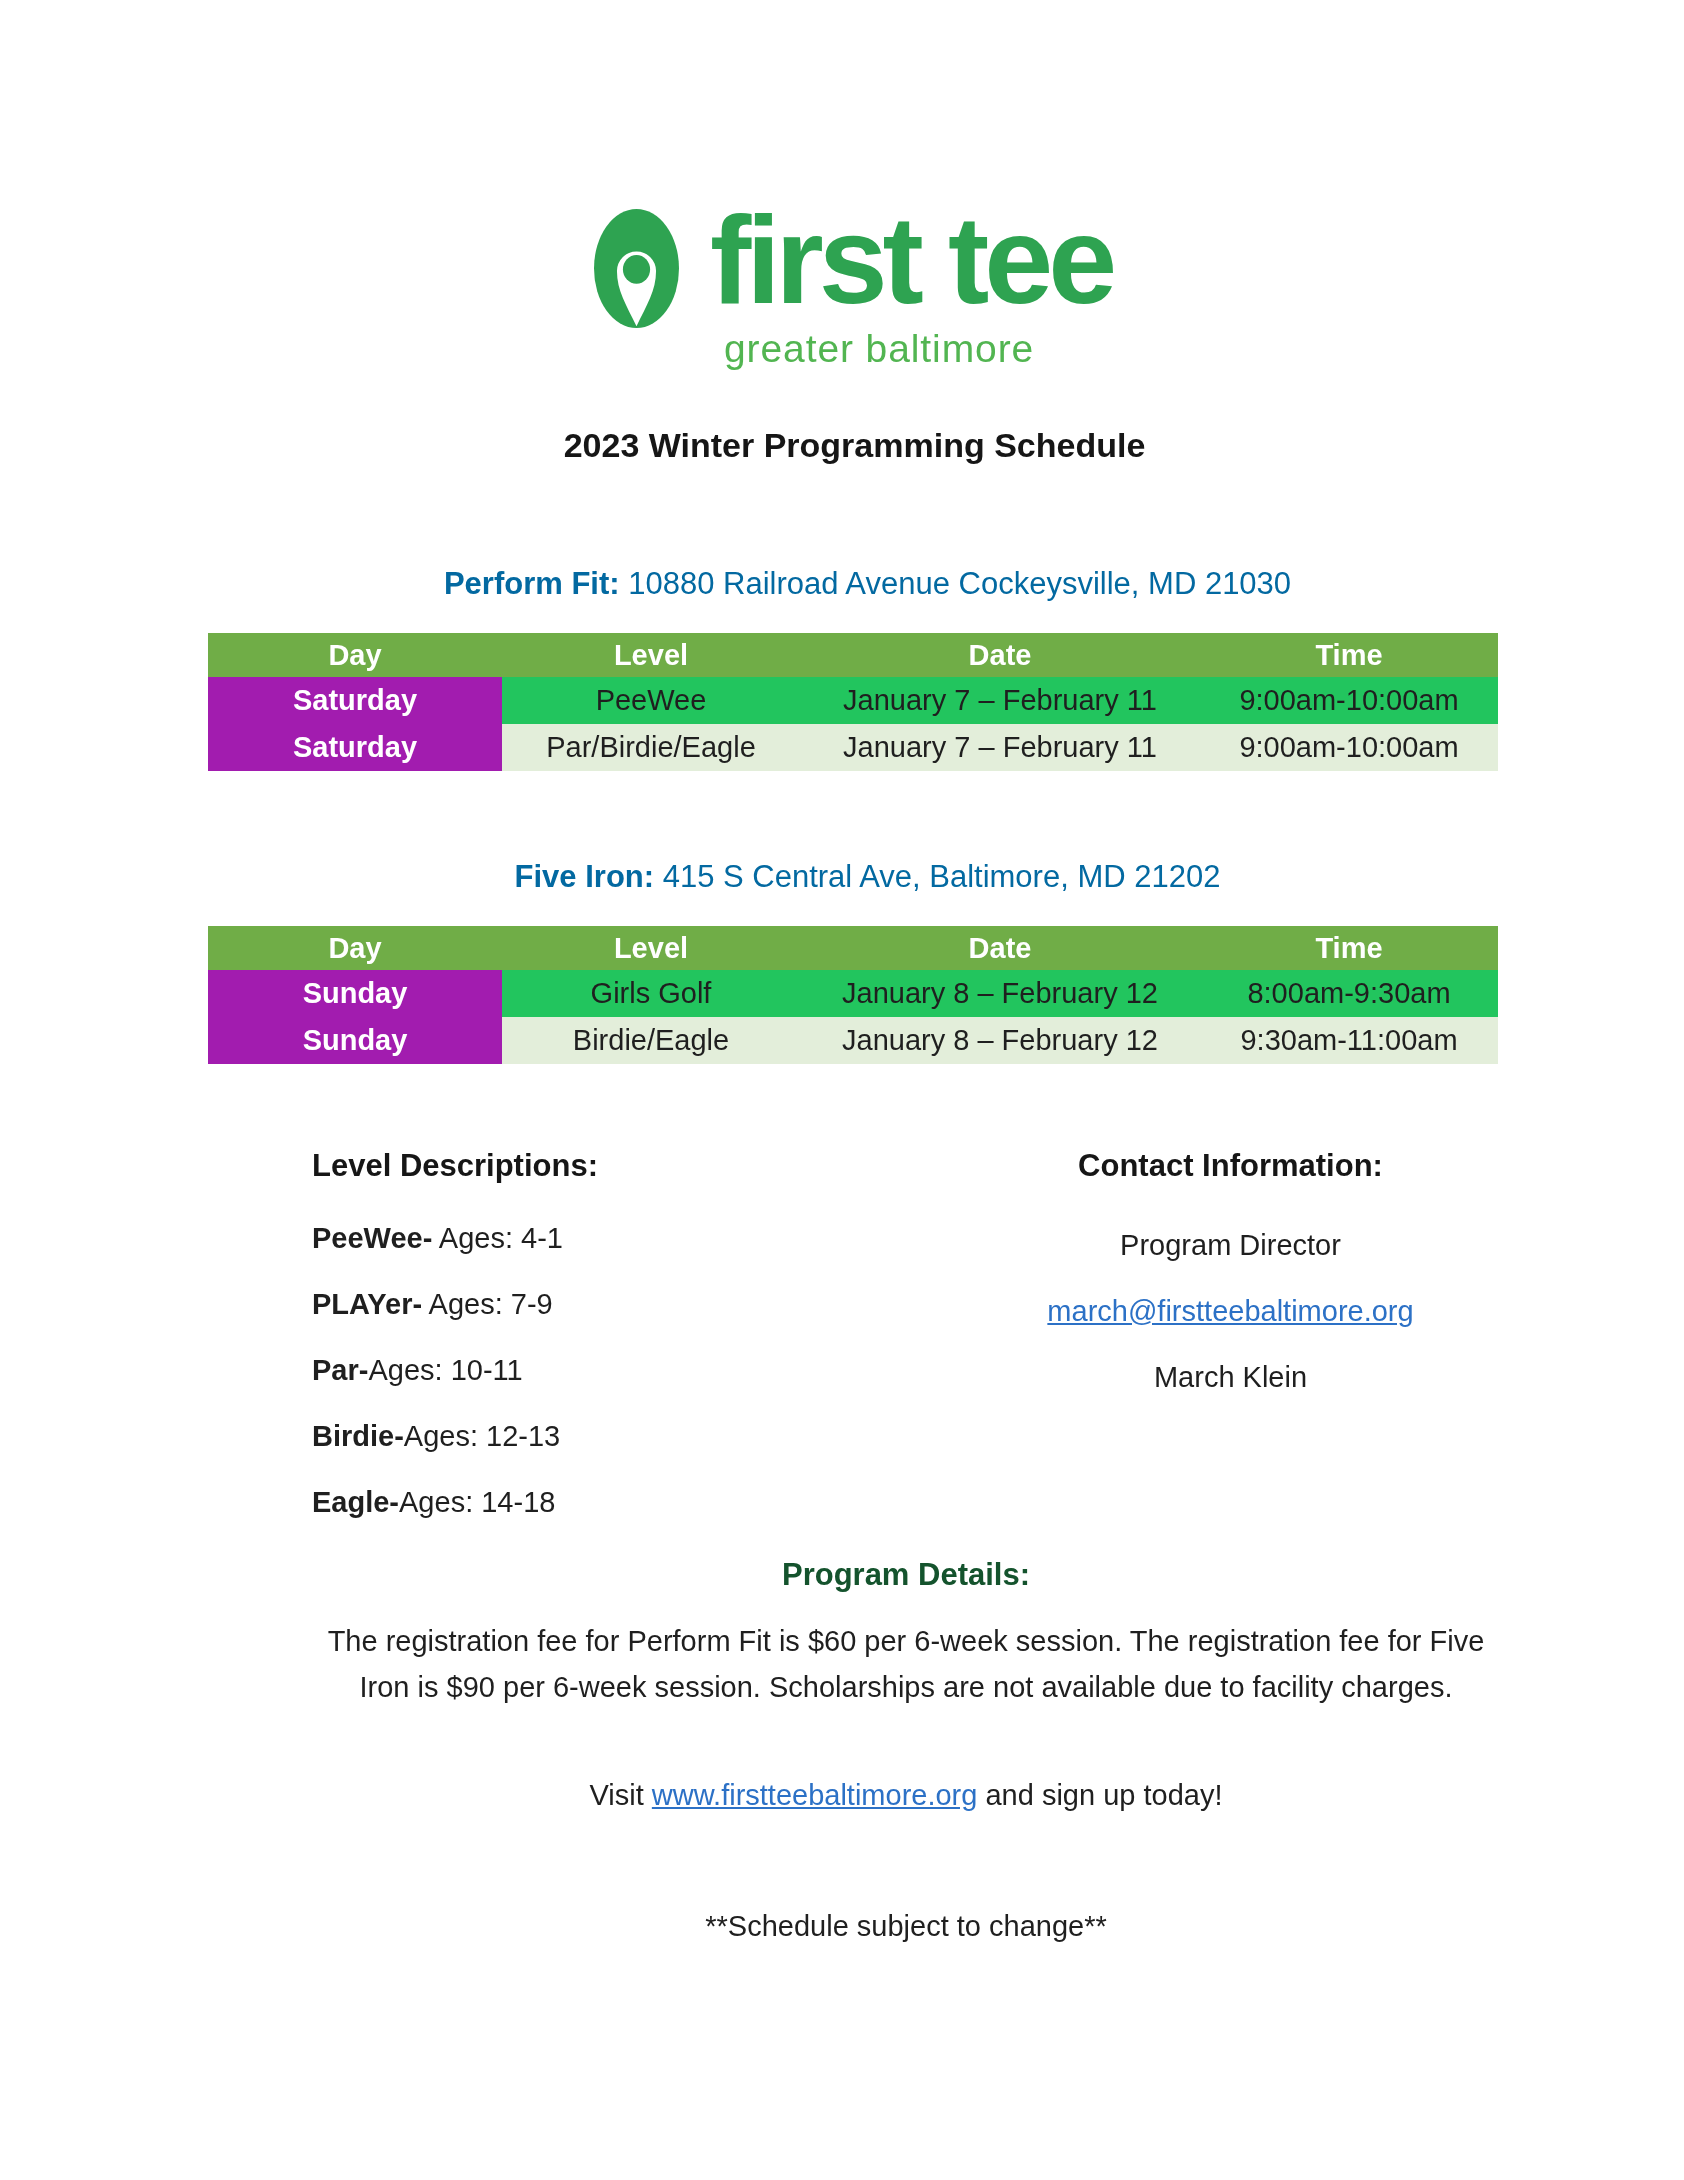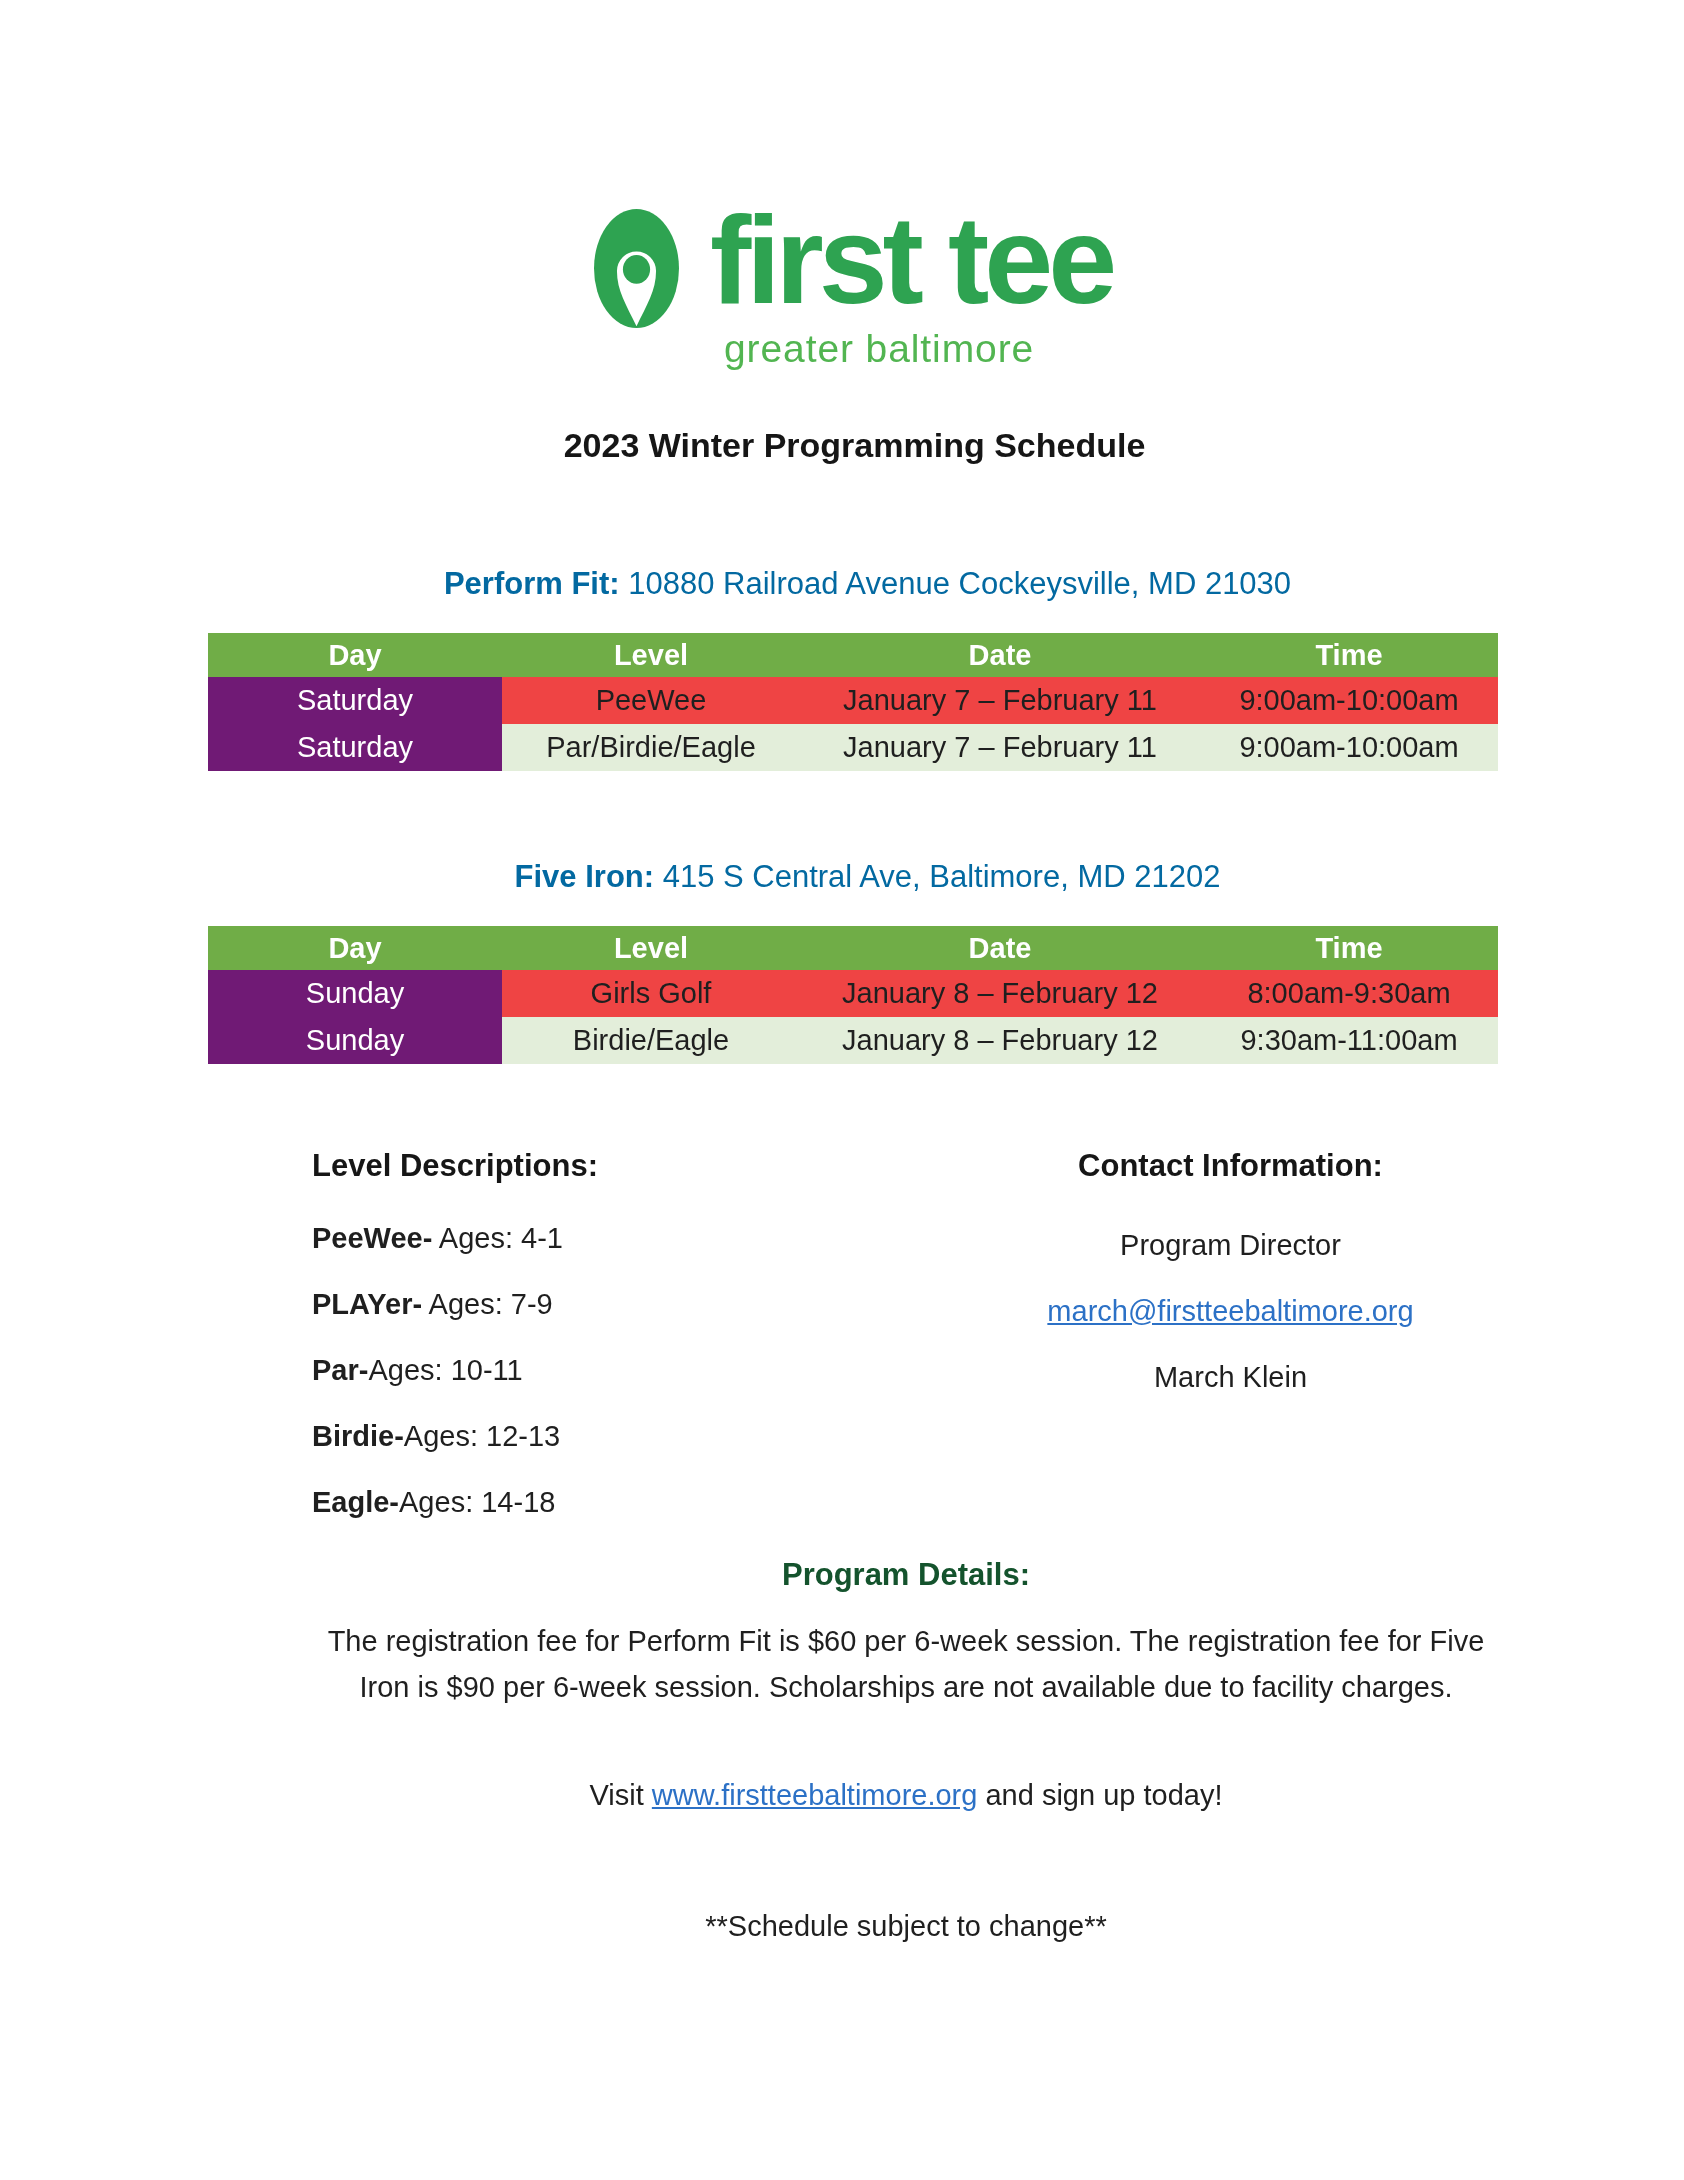--- a/index.html
+++ b/index.html
@@ -50,22 +50,22 @@
     background: #ffffff;
   }
   .table-1 { top: 633px; }
   .table-2 { top: 926px; }
   .cell {
     display: flex; align-items: center; justify-content: center;
     font-size: 29px; line-height: 1;
   }
   .hcell { height: 44px; background: #70ad47; color: #ffffff; font-weight: bold; }
   .dcell { height: 47px; }
-  .day   { background: #701a75; color: #ffffff; font-weight: normal; }
-  .band-a { background: #ef4444; }
+  .day   { background: #a21caf; color: #ffffff; font-weight: bold; }
+  .band-a { background: #22c55e; }
   .band-b { background: #e3eeda; }
 
   
   .levels-heading {
     position: absolute; left: 300px; top: 1148px;
     font-size: 31px; font-weight: bold; color: #161616;
   }
   .levels-list { position: absolute; left: 300px; top: 1224px; }
   .level-item { font-size: 29px; line-height: 29px; margin-bottom: 37px; white-space: nowrap; }
   .level-item .b { font-weight: bold; }

